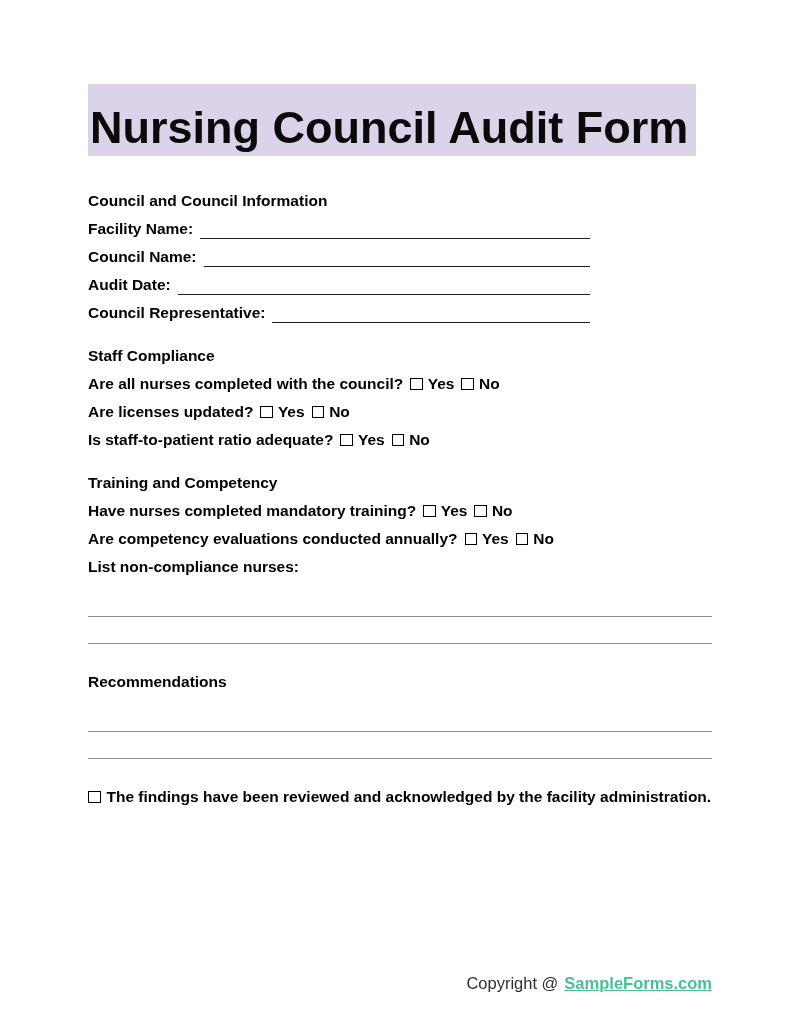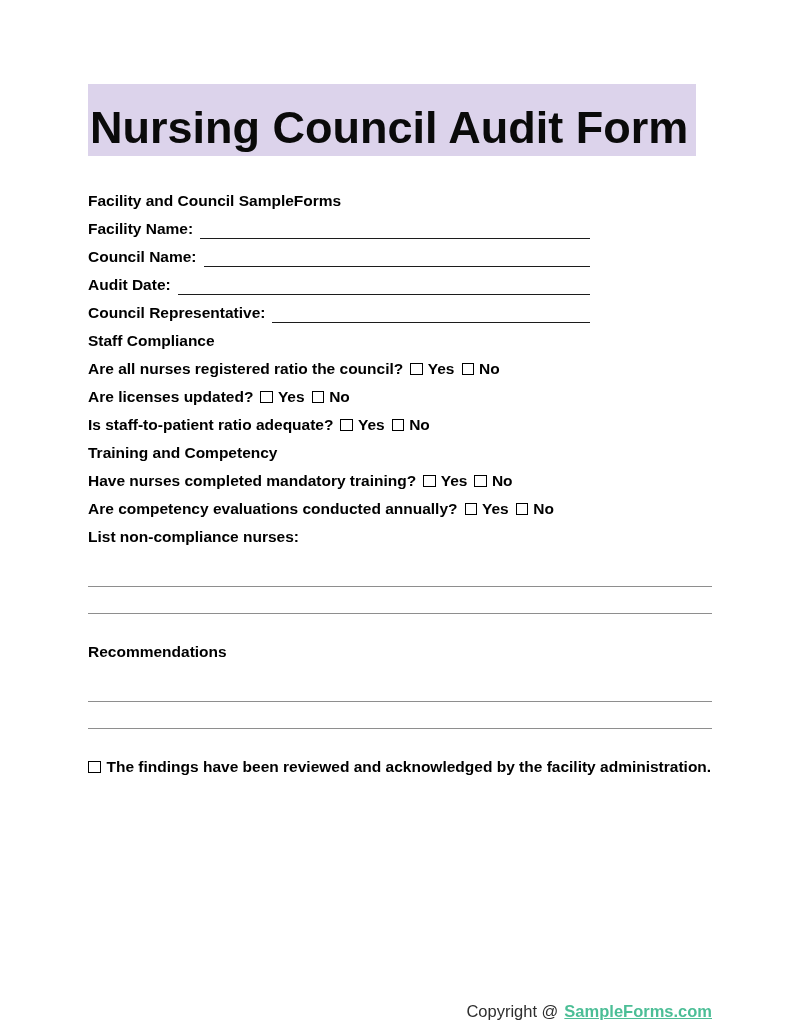--- a/index.html
+++ b/index.html
@@ -26,21 +26,21 @@
     background: #dcd3eb;
     padding: 16px 8px 0 2px;
     white-space: nowrap;
   }
   .line, .heading, .field {
     font-size: 15.5px;
     font-weight: bold;
     line-height: 28px;
     color: #000000;
   }
-  .sec { }
+  .sec { margin-top: 15px; }
   .first-sec { margin-top: 31px; }
   .field {
     display: flex;
     align-items: flex-end;
     width: 502px;
     height: 28px;
   }
   .flabel { white-space: nowrap; }
   .fline {
     flex: 1;
@@ -64,21 +64,21 @@
     margin-right: 6px;
   }
   .rules { margin-top: 9px; margin-bottom: 24px; }
   .rule {
     height: 27px;
     border-bottom: 1px solid #8e8e8e;
   }
   .consent-text { }
   .footer {
     position: absolute;
-    top: 1002px;
+    top: 974px;
     right: 90px;
     font-size: 16.5px;
     color: #2e2e2e;
     white-space: nowrap;
   }
   .brand {
     font-weight: bold;
     color: #4cbe96;
     text-decoration: underline;
     margin-left: 6px;
@@ -87,42 +87,42 @@
 </style>
 </head>
 <body>
 
 <div class="page">
   <div class="content">
 
     <h1 class="title">Nursing Council Audit Form</h1>
 
     
-    <p class="heading first-sec">Facility and Council SampleForms</p>
+    <p class="heading first-sec">Council and Council Information</p>
     <div class="field">
       <span class="flabel">Facility Name:</span>
       <span class="fline"></span>
     </div>
     <div class="field">
       <span class="flabel">Council Name:</span>
       <span class="fline"></span>
     </div>
     <div class="field">
       <span class="flabel">Audit Date:</span>
       <span class="fline"></span>
     </div>
     <div class="field">
       <span class="flabel">Council Representative:</span>
       <span class="fline"></span>
     </div>
 
     
     <p class="heading sec">Staff Compliance</p>
     <p class="line">
-      <span>Are all nurses registered ratio the council?</span><span class="cb"></span><span>Yes</span><span class="cb"></span><span>No</span>
+      <span>Are all nurses completed with the council?</span><span class="cb"></span><span>Yes</span><span class="cb"></span><span>No</span>
     </p>
     <p class="line">
       <span>Are licenses updated?</span><span class="cb"></span><span>Yes</span><span class="cb"></span><span>No</span>
     </p>
     <p class="line">
       <span>Is staff-to-patient ratio adequate?</span><span class="cb"></span><span>Yes</span><span class="cb"></span><span>No</span>
     </p>
 
     
     <p class="heading sec">Training and Competency</p>

